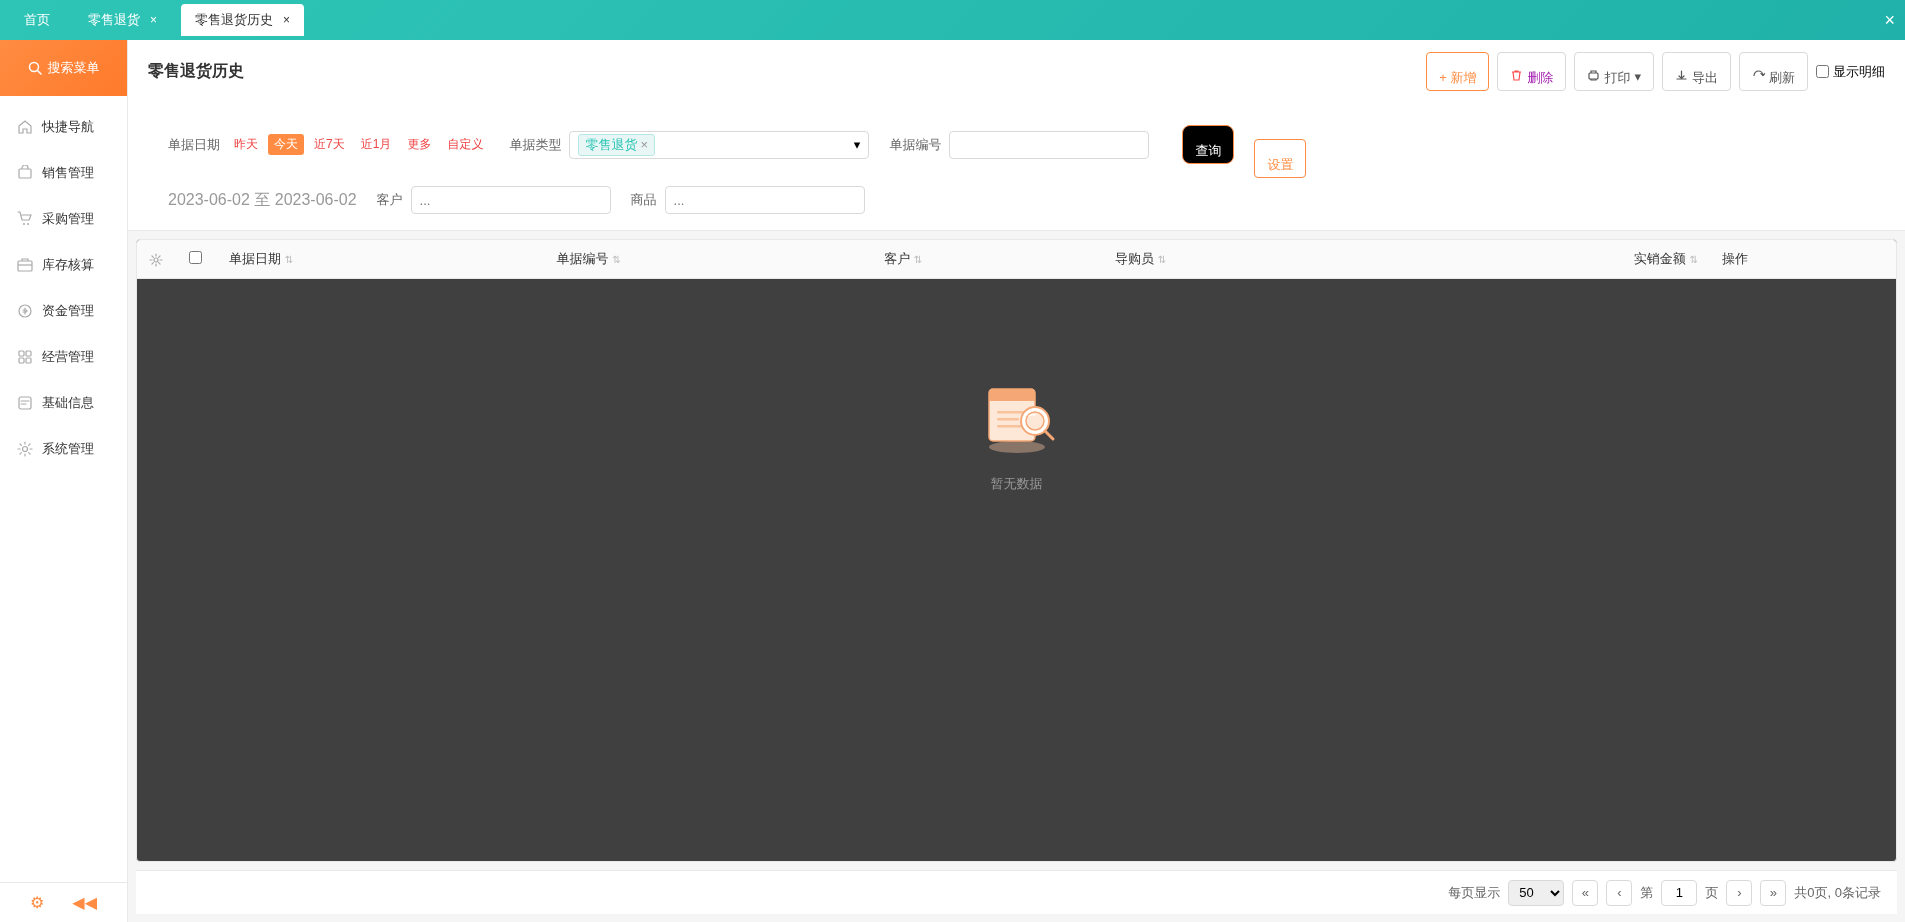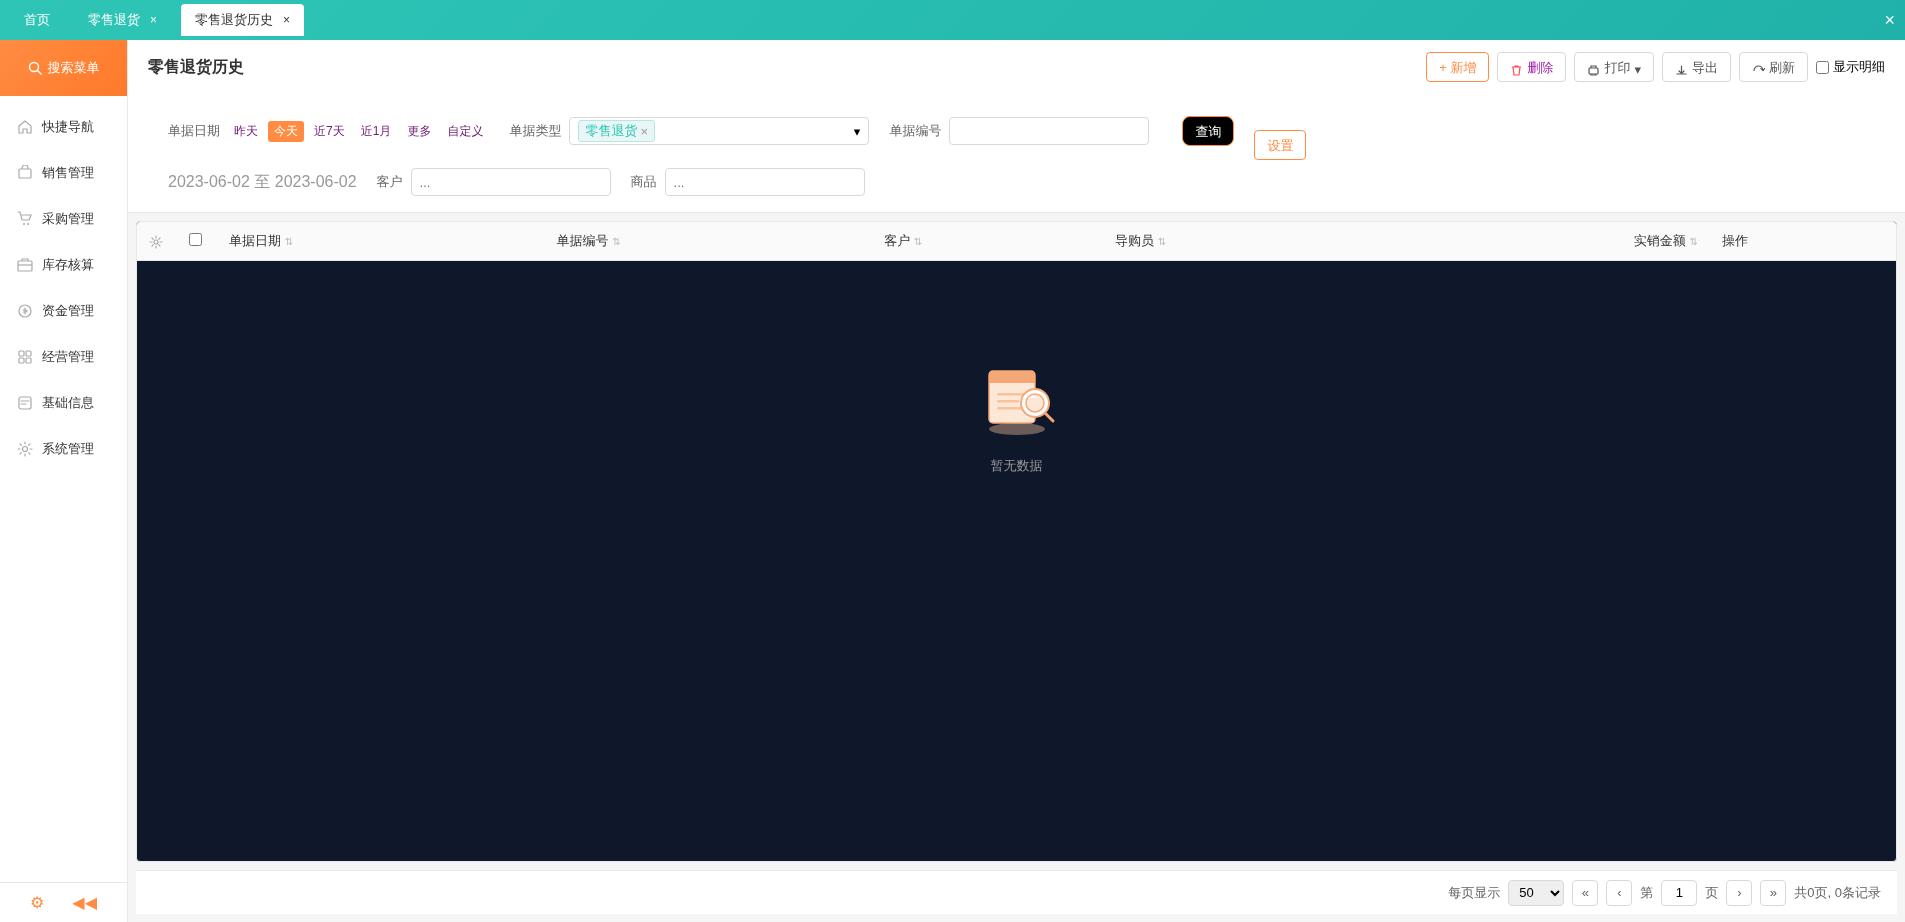--- a/index.html
+++ b/index.html
@@ -137,28 +137,28 @@
       font-size: 16px;
       font-weight: bold;
       color: #333;
     }
     .toolbar-btns {
       display: flex;
       align-items: center;
       gap: 8px;
     }
     .toolbar-btn {
-      height: 30px;
-      padding: 4px 12px;
+      height: 39px;
+      padding: 16px 12px;
       border: 1px solid #d9d9d9;
       border-radius: 4px;
       background: #fff;
       cursor: pointer;
       display: flex;
-      align-items: flex-end;
+      align-items: flex-start;
       gap: 4px;
       color: #555;
       font-size: 13px;
     }
     .btn-new { color: #ff8c42; border-color: #ff8c42; }
     .btn-delete { color: #a21caf; }
     .btn-query {
       background: #000000;
       color: #fff;
       border-color: #ff8c42;
@@ -202,21 +202,21 @@
     }
     .date-shortcuts {
       display: flex;
       gap: 4px;
       align-items: center;
     }
     .date-btn {
       padding: 2px 6px;
       border-radius: 3px;
       cursor: pointer;
-      color: #701a75;
+      color: #ef4444;
       font-size: 12px;
     }
     .date-btn.active {
       background: #ff8c42;
       color: #fff;
     }
     .date-range {
       font-size: 16px;
       color: #999;
     }
@@ -266,21 +266,21 @@
       padding: 6px 0;
       cursor: pointer;
       color: #666;
       font-size: 12px;
     }
 
     
     .table-container {
       flex: 1;
       overflow: auto;
-      background: #0f172a;
+      background: #404040;
       margin: 8px;
       border-radius: 4px;
       border: 1px solid #e8e8e8;
     }
     .data-table {
       width: 100%;
       border-collapse: collapse;
     }
     .data-table th {
       background: #fafafa;

